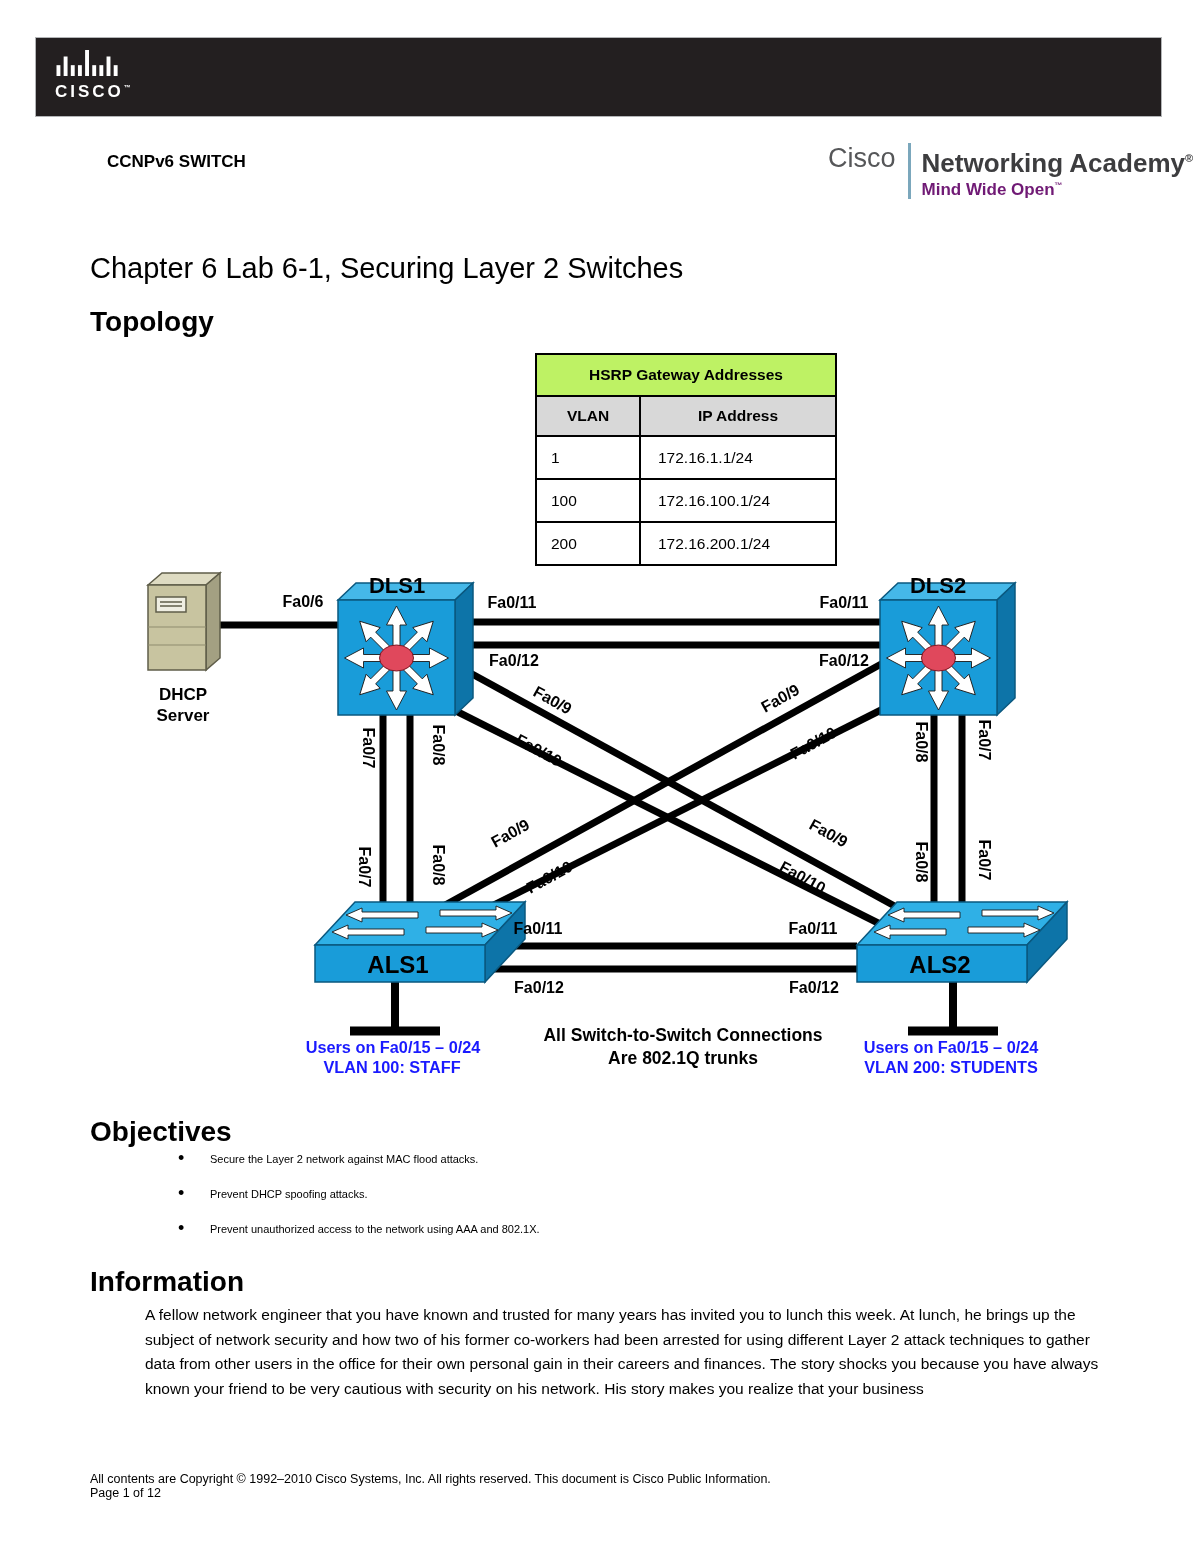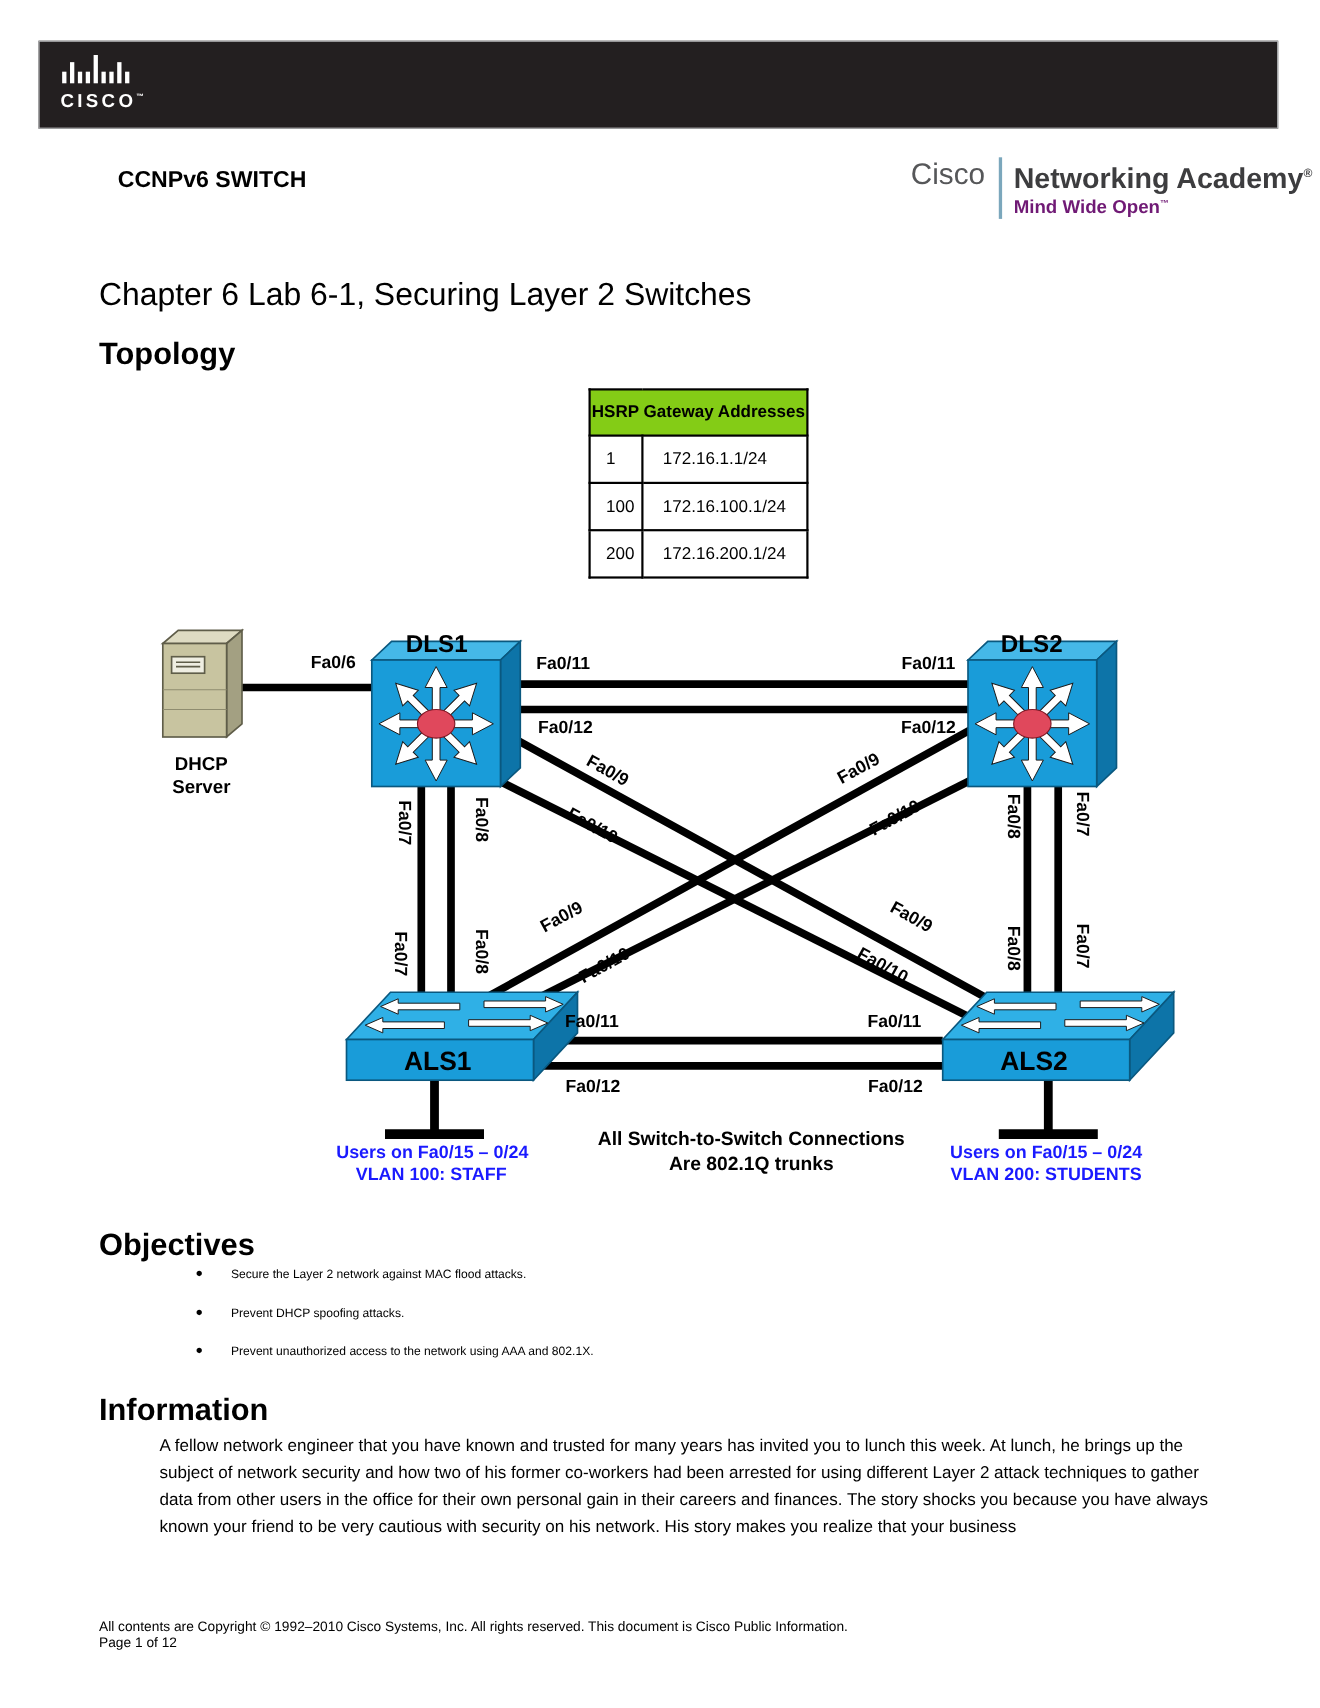--- a/index.html
+++ b/index.html
@@ -7,41 +7,41 @@
         font-family:"Liberation Sans",sans-serif;color:#000;overflow:hidden;}
 
   
   .banner{position:absolute;left:35px;top:37px;width:1127px;height:80px;
           background:#231f20;border:1px solid #b3b5b7;box-sizing:border-box;}
   .banner-logo{position:absolute;left:20px;top:12px;}
   .banner-word{position:absolute;left:19px;top:44px;color:#fff;font-weight:bold;
                font-size:17px;letter-spacing:3px;}
   .banner-tm{font-size:7px;letter-spacing:0;vertical-align:super;}
 
-  .doc-type{position:absolute;left:107px;top:152px;font-size:21px;font-weight:bold;}
+  .doc-type{position:absolute;left:107px;top:152px;font-size:17px;font-weight:bold;}
 
   
   .academy{position:absolute;left:828px;top:143px;display:flex;align-items:flex-start;}
   .ac-cisco{font-size:27px;color:#565759;line-height:30px;}
   .ac-divider{width:3px;height:56px;background:#7ba7bc;margin:0 11px 0 12px;}
   .ac-name{font-size:26px;font-weight:bold;color:#3d3d3f;line-height:30px;white-space:nowrap;}
   .ac-name sup{font-size:11px;}
   .ac-tag{font-size:17px;color:#701a75;font-weight:bold;margin-top:2px;}
   .ac-tag sup{font-size:8px;}
 
   .doc-title{position:absolute;left:90px;top:252px;font-size:29px;font-weight:400;}
   .h2{position:absolute;font-size:28px;font-weight:bold;}
   .h2.topology{left:90px;top:306px;}
   .h2.objectives{left:90px;top:1116px;}
   .h2.background{left:90px;top:1266px;}
 
   
   .hsrp{position:absolute;left:535px;top:353px;border-collapse:collapse;}
   .hsrp td,.hsrp th{border:2px solid #000;font-size:15.5px;box-sizing:border-box;}
-  .hsrp .t-title{background:#84cc16;font-weight:bold;text-align:center;height:42px;}
+  .hsrp .t-title{background:#bef264;font-weight:bold;text-align:center;height:42px;}
   .hsrp .t-head{background:#d8d8d8;font-weight:bold;text-align:center;height:40px;}
   .hsrp .c-vlan{width:104px;}
   .hsrp .c-ip{width:196px;}
   .hsrp .d-vlan{padding-left:14px;height:43px;font-weight:400;}
   .hsrp .d-ip{padding-left:17px;height:43px;font-weight:400;}
 
   
   .diagram{position:absolute;left:100px;top:555px;}
   .diagram text{font-family:"Liberation Sans",sans-serif;font-weight:bold;fill:#000;}
   .diagram .port{font-size:16px;}
@@ -97,20 +97,24 @@
   </div>
 
   <div class="doc-title">Chapter 6 Lab 6-1, Securing Layer 2 Switches</div>
   <div class="h2 topology">Topology</div>
 
   <table class="hsrp">
     <tbody>
         <tr>
           <td class="t-title" colspan="2">HSRP Gateway Addresses</td>
         </tr>
+    <tr>
+      <td class="t-head c-vlan">VLAN</td>
+      <td class="t-head c-ip">IP Address</td>
+    </tr>
     <tr>
       <td class="d-vlan">1</td>
       <td class="d-ip">172.16.1.1/24</td>
     </tr>
     <tr>
       <td class="d-vlan">100</td>
       <td class="d-ip">172.16.100.1/24</td>
     </tr>
     <tr>
       <td class="d-vlan">200</td>

